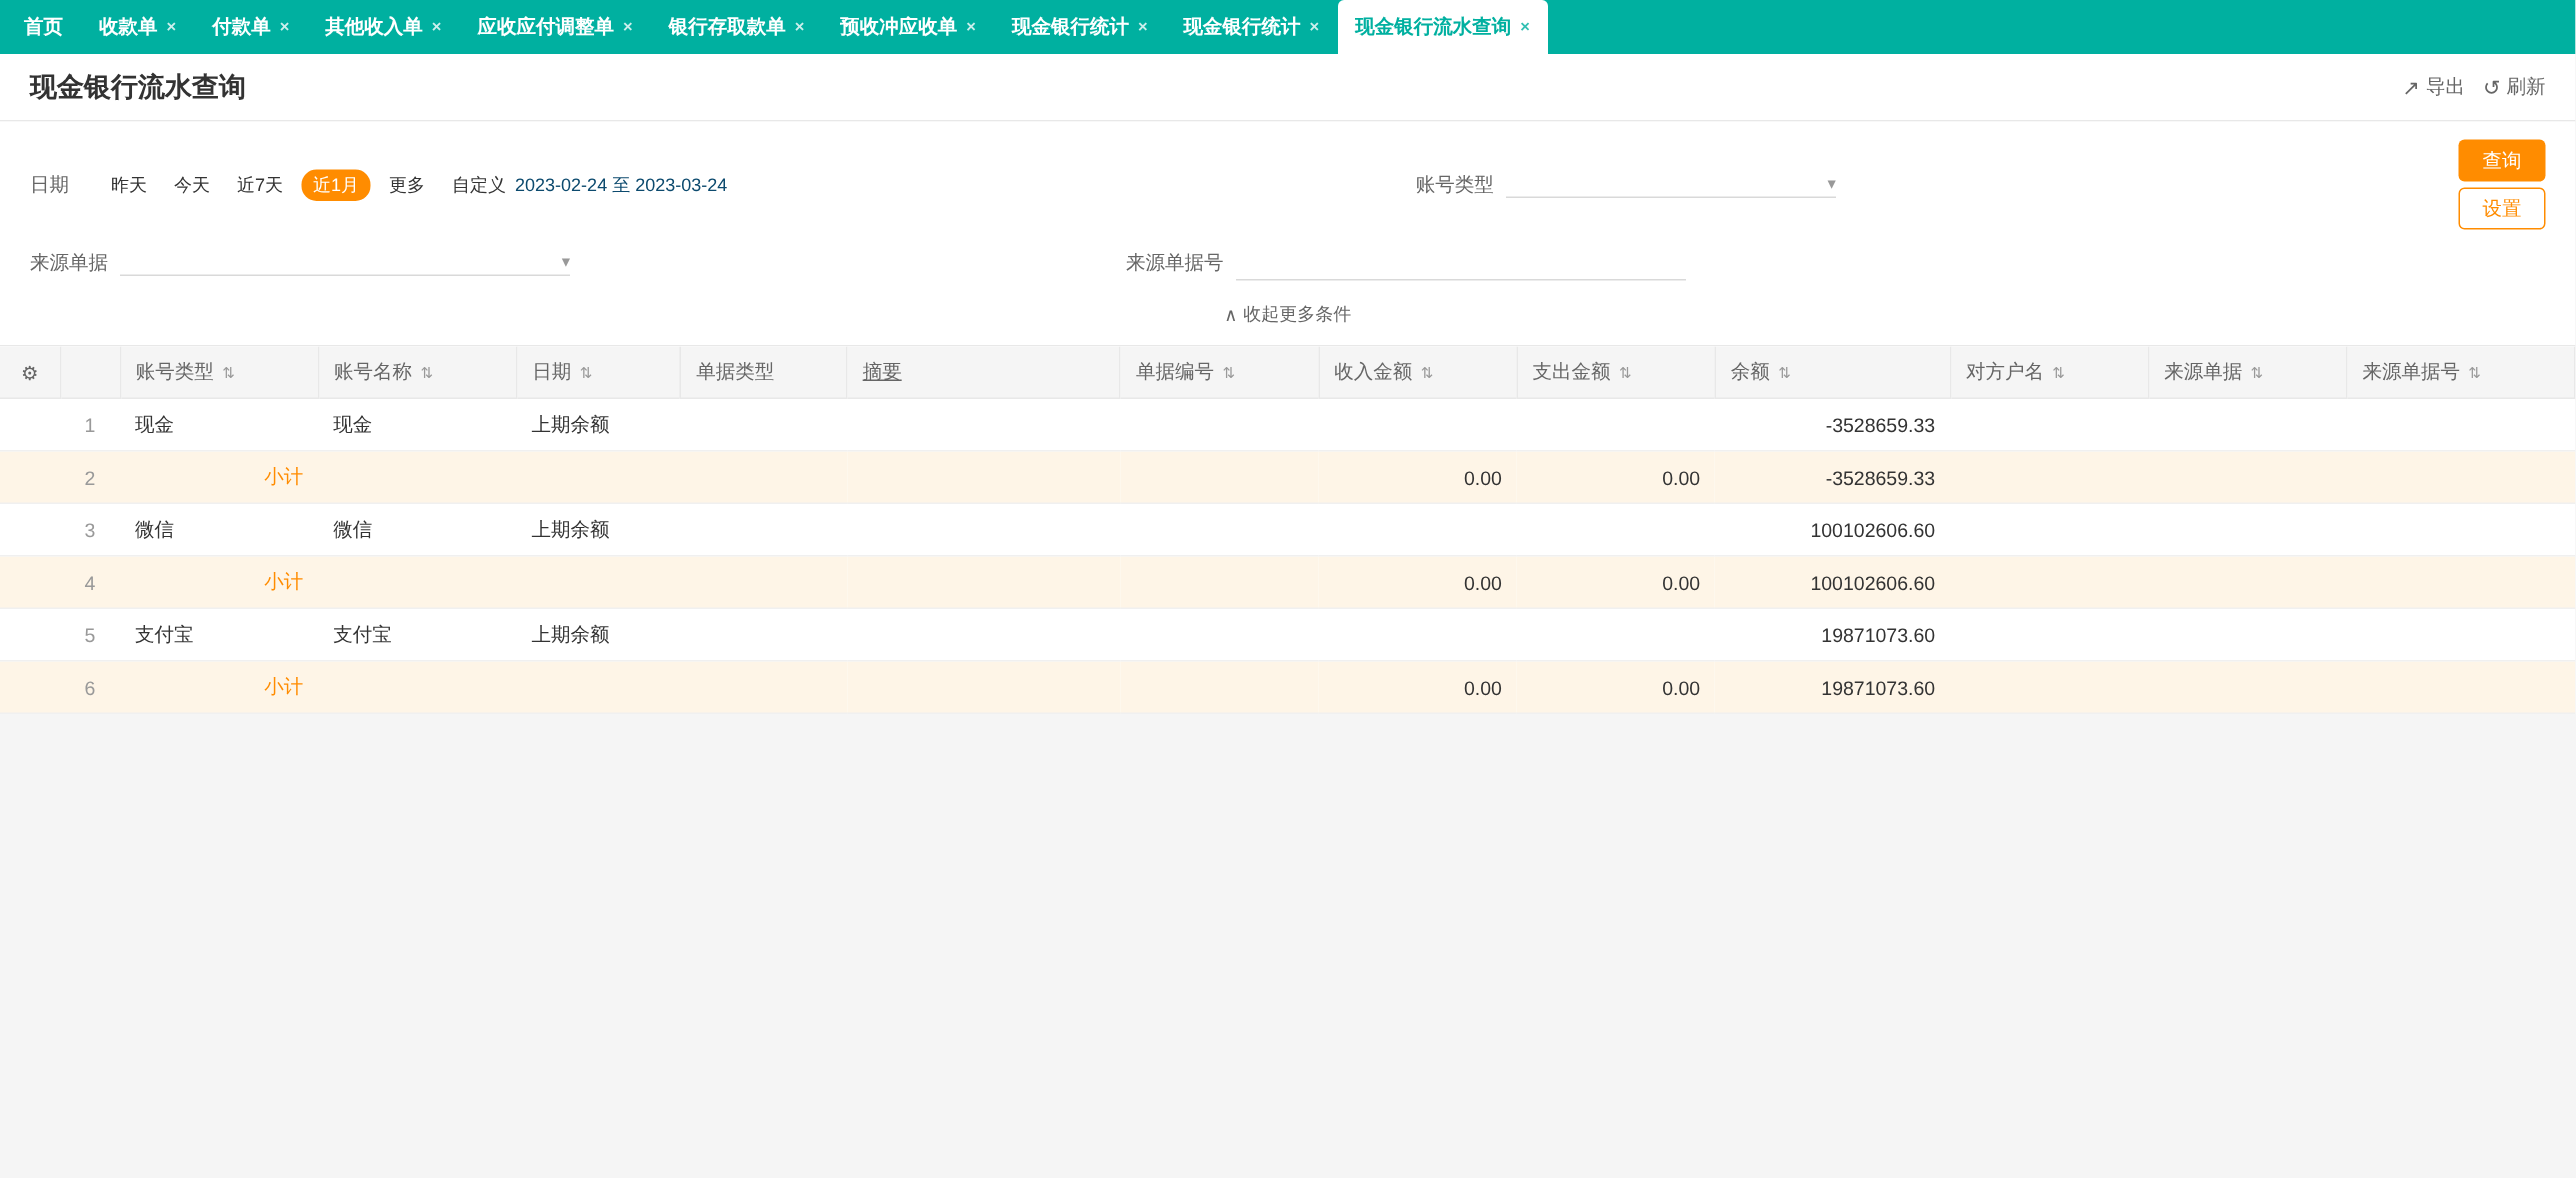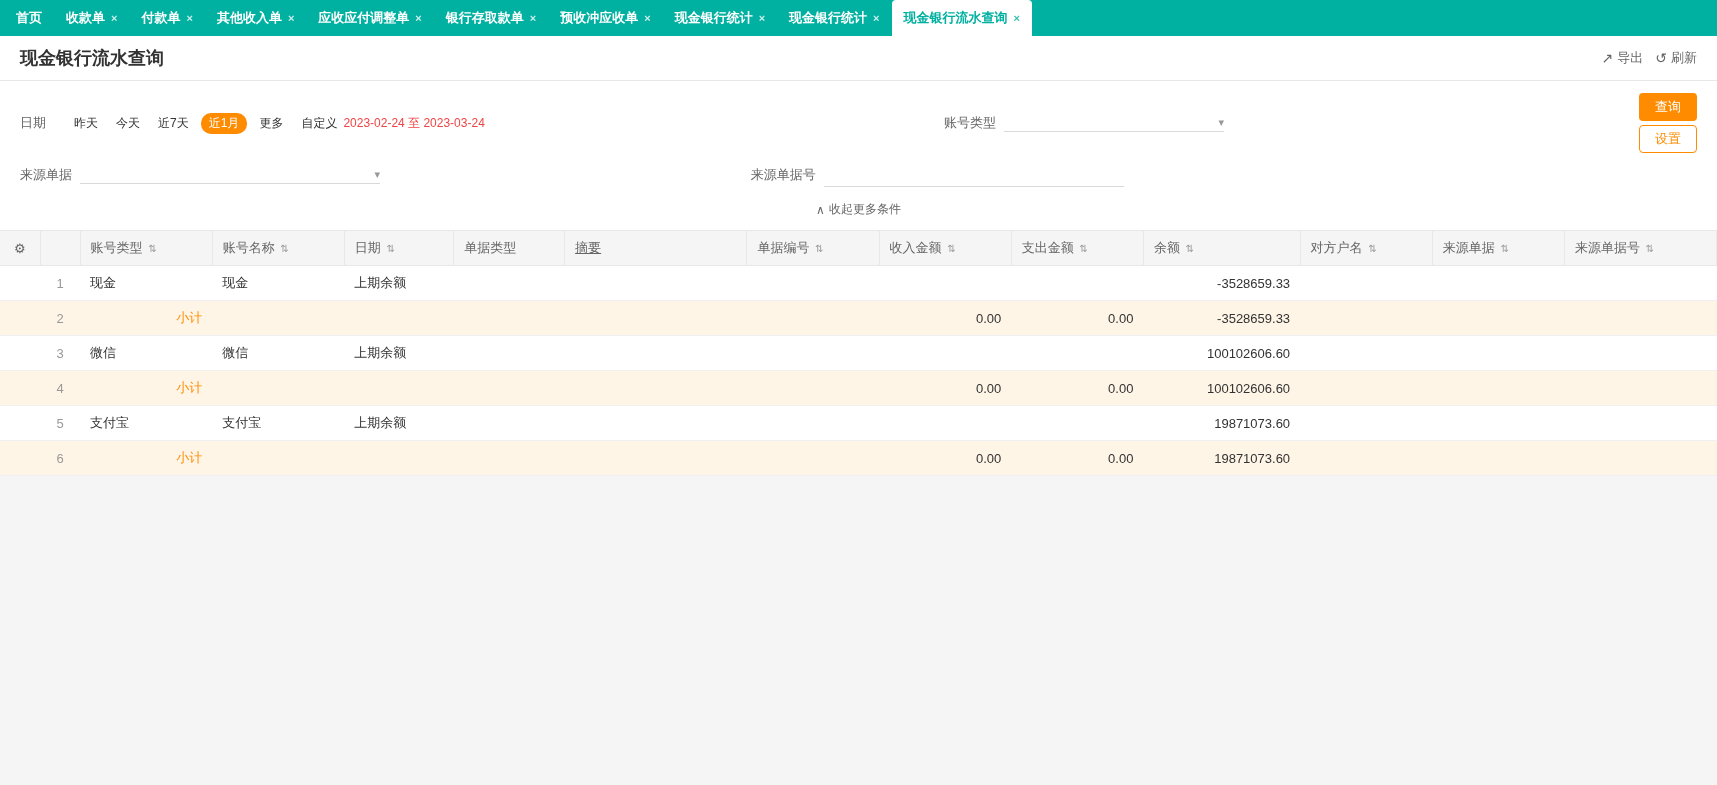--- a/index.html
+++ b/index.html
@@ -101,21 +101,21 @@
       font-size: 12px;
       border-radius: 2px;
     }
     .date-btn.active {
       background: #ff8c00;
       color: #fff;
       border-radius: 10px;
       padding: 2px 8px;
     }
     .date-range-text {
-      color: #ef4444;
+      color: #0c4a6e;
       font-size: 12px;
       margin-top: 2px;
     }
     .filter-input {
       border: none;
       border-bottom: 1px solid #d9d9d9;
       padding: 2px 4px;
       min-width: 200px;
       outline: none;
       font-size: 13px;

